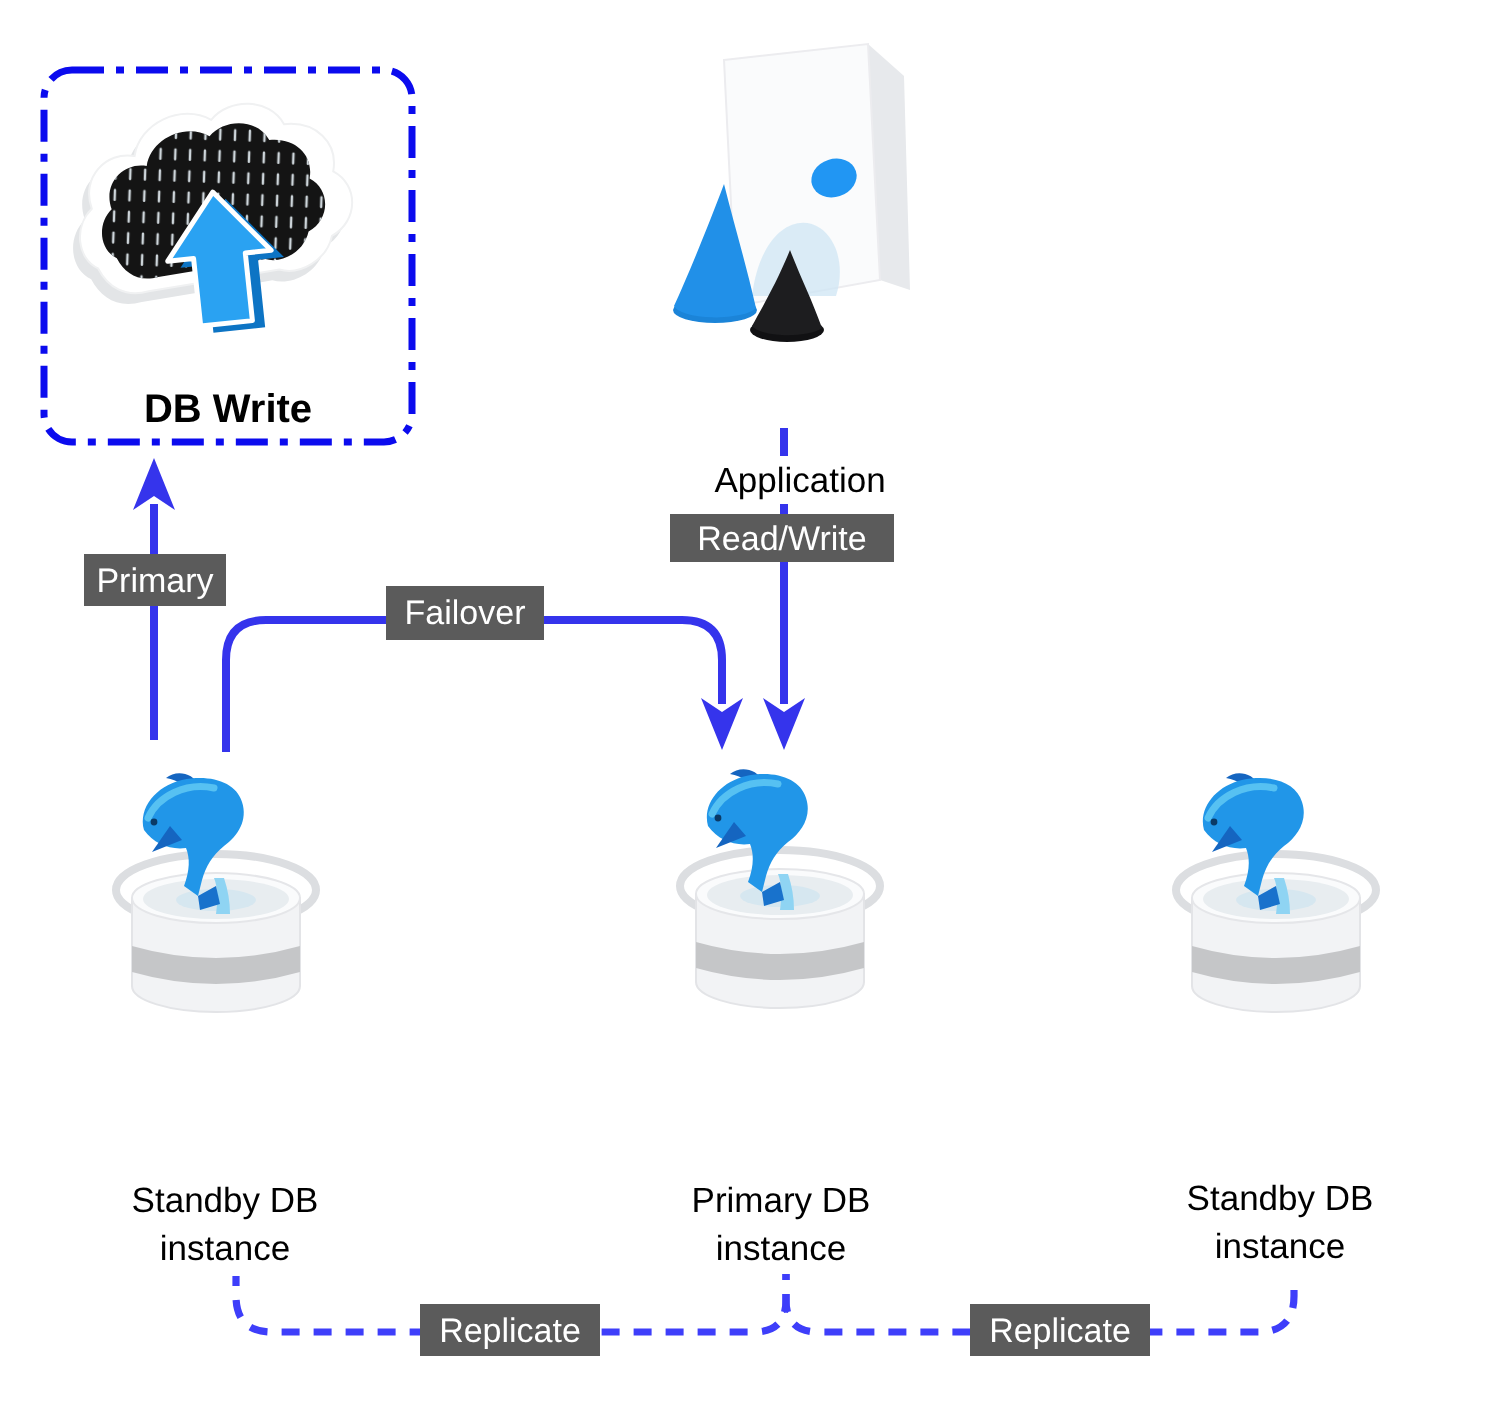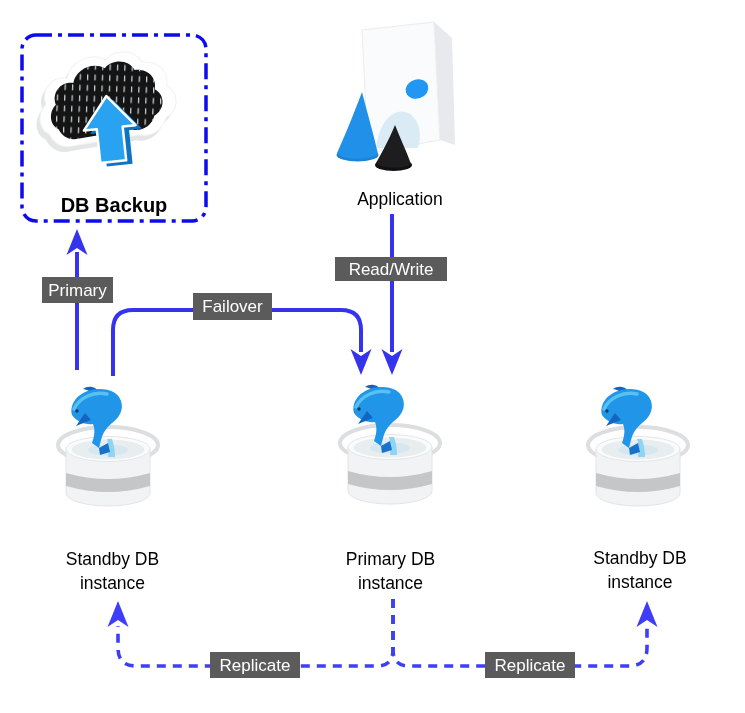--- a/index.html
+++ b/index.html
@@ -21,21 +21,21 @@
   .backup-border{stroke:var(--backup-box-border);stroke-width:3.5;fill:none;stroke-dasharray:16 6 4 6;}
   
   .edge-label{
     background:var(--dark-label-bg);color:var(--dark-label-text);
     display:flex;align-items:center;justify-content:center;
     font-size:17px;line-height:1;white-space:nowrap;
   }
   .node-label{
     background:var(--light-label-bg);color:var(--light-label-text);
     display:flex;flex-direction:column;align-items:center;justify-content:center;
-    font-size:17.5px;line-height:24px;text-align:center;white-space:nowrap;
+    font-size:17.5px;line-height:24px;text-align:center;white-space:nowrap;margin-top:41px;
   }
   .single{flex-direction:row;}
   .db-backup-title{
     color:#000;font-size:20px;font-weight:bold;text-align:center;
     display:flex;align-items:center;justify-content:center;white-space:nowrap;
   }
 </style>
 </head>
 <body>
 
@@ -131,21 +131,21 @@
   </svg>
 
   <svg class="abs" style="left:332px;top:381px;" width="116" height="136" viewBox="0 0 116 136">
     <use href="#db-icon"></use>
   </svg>
 
   <svg class="abs" style="left:580px;top:383px;" width="116" height="136" viewBox="0 0 116 136">
     <use href="#db-icon"></use>
   </svg>
 
-  <div class="abs db-backup-title" style="left:20px;top:190px;width:188px;height:30px;">DB Backup</div>
+  <div class="abs db-backup-title" style="left:20px;top:190px;width:188px;height:30px;">DB Write</div>
 
   <div class="abs node-label single" style="left:347px;top:187px;width:106px;height:24px;">Application</div>
 
   <div class="abs node-label" style="left:52px;top:545px;width:121px;height:52px;">
     <span>Standby DB</span>
     <span>instance</span>
   </div>
 
   <div class="abs node-label" style="left:333px;top:546px;width:115px;height:50px;">
     <span>Primary DB</span>

